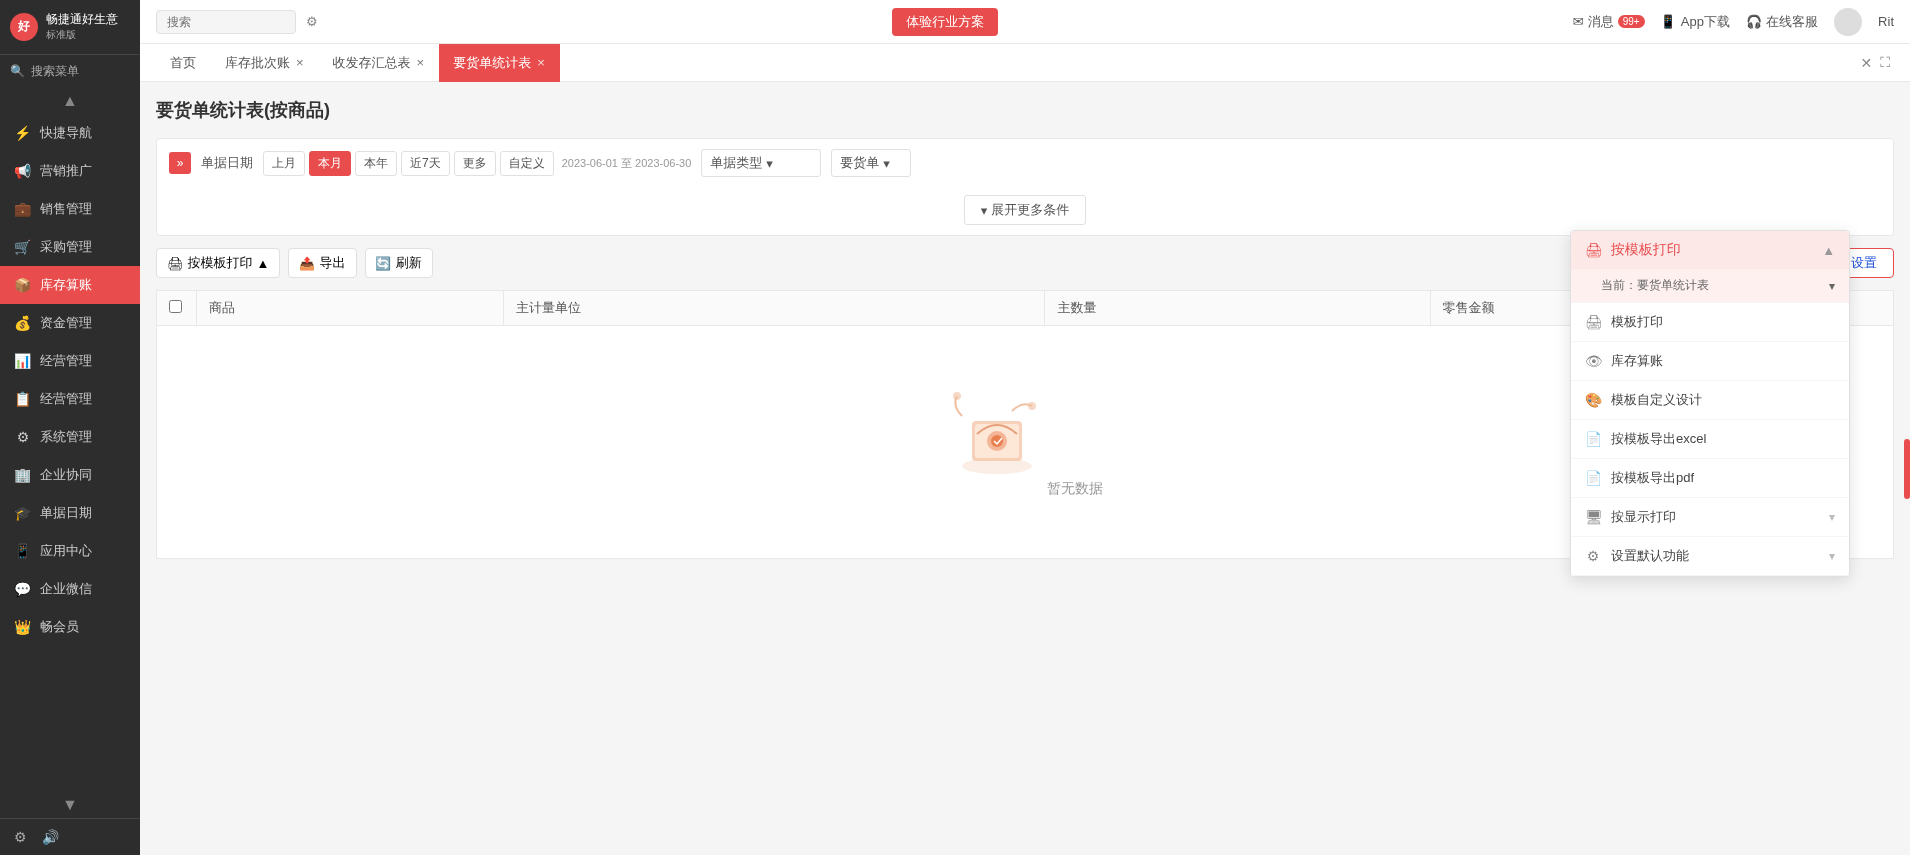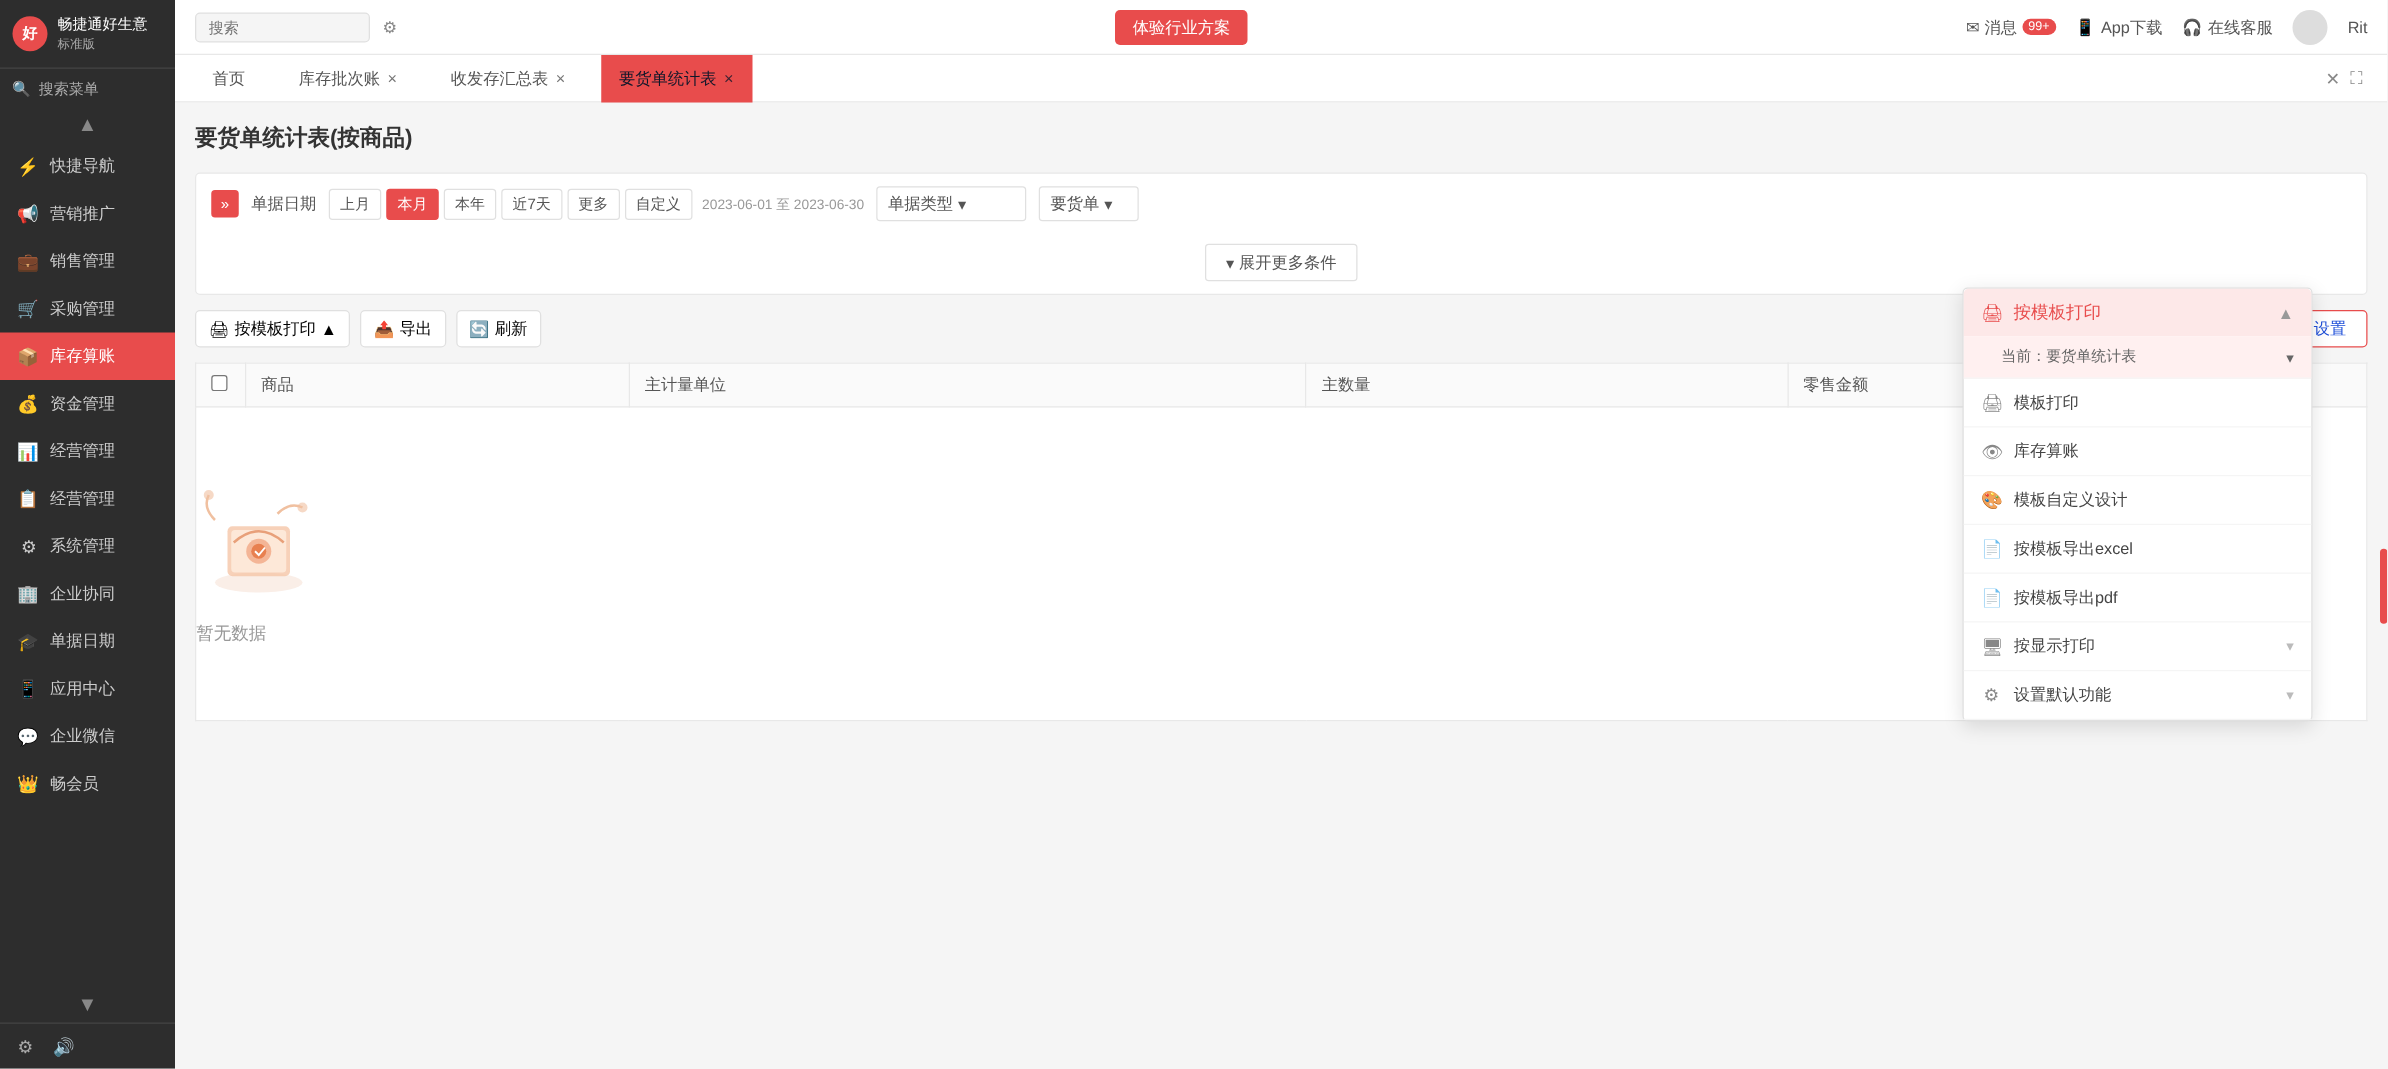--- a/index.html
+++ b/index.html
@@ -113,38 +113,38 @@
     .topbar-username { color: #555; font-size: 13px; }
 
     
     .tabs-bar {
       background: #fff;
       border-bottom: 1px solid #e8e8e8;
       padding: 0 16px;
       display: flex;
       align-items: center;
       height: 38px;
-      gap: 14px;
+      gap: 0;
       flex-shrink: 0;
     }
     .tab {
       padding: 0 14px;
       height: 38px;
       display: flex;
       align-items: center;
       gap: 6px;
       font-size: 13px;
       color: #555;
       cursor: pointer;
       border-right: 1px solid transparent;
       white-space: nowrap;
     }
     .tab.active {
       background: #e84c4c;
-      color: #0f172a;
+      color: #ffffff;
       border-radius: 0;
     }
     .tab-close-btn { cursor: pointer; background: none; border: none; color: inherit; font-size: 13px; opacity: 0.8; }
     .tabs-bar-right { margin-left: auto; display: flex; align-items: center; }
     .tab-window-btn { background: none; border: none; color: #888; cursor: pointer; font-size: 14px; padding: 0 4px; }
 
     
     .page-content {
       flex: 1;
       overflow: auto;
@@ -268,22 +268,22 @@
       border: 1px solid #e8e8e8;
       padding: 8px 12px;
       color: #333;
       font-size: 13px;
     }
     .table-checkbox-col { width: 40px; text-align: center; }
 
     
     .empty-state {
       display: flex;
-      flex-direction: column;
-      align-items: flex-start;
+      flex-direction: row;
+      align-items: flex-end;
       justify-content: center;
       padding: 60px 0;
     }
     .empty-icon {
       width: 100px; height: 100px;
       margin-bottom: 12px;
     }
     .empty-text { color: #999; font-size: 14px; }
 
     

